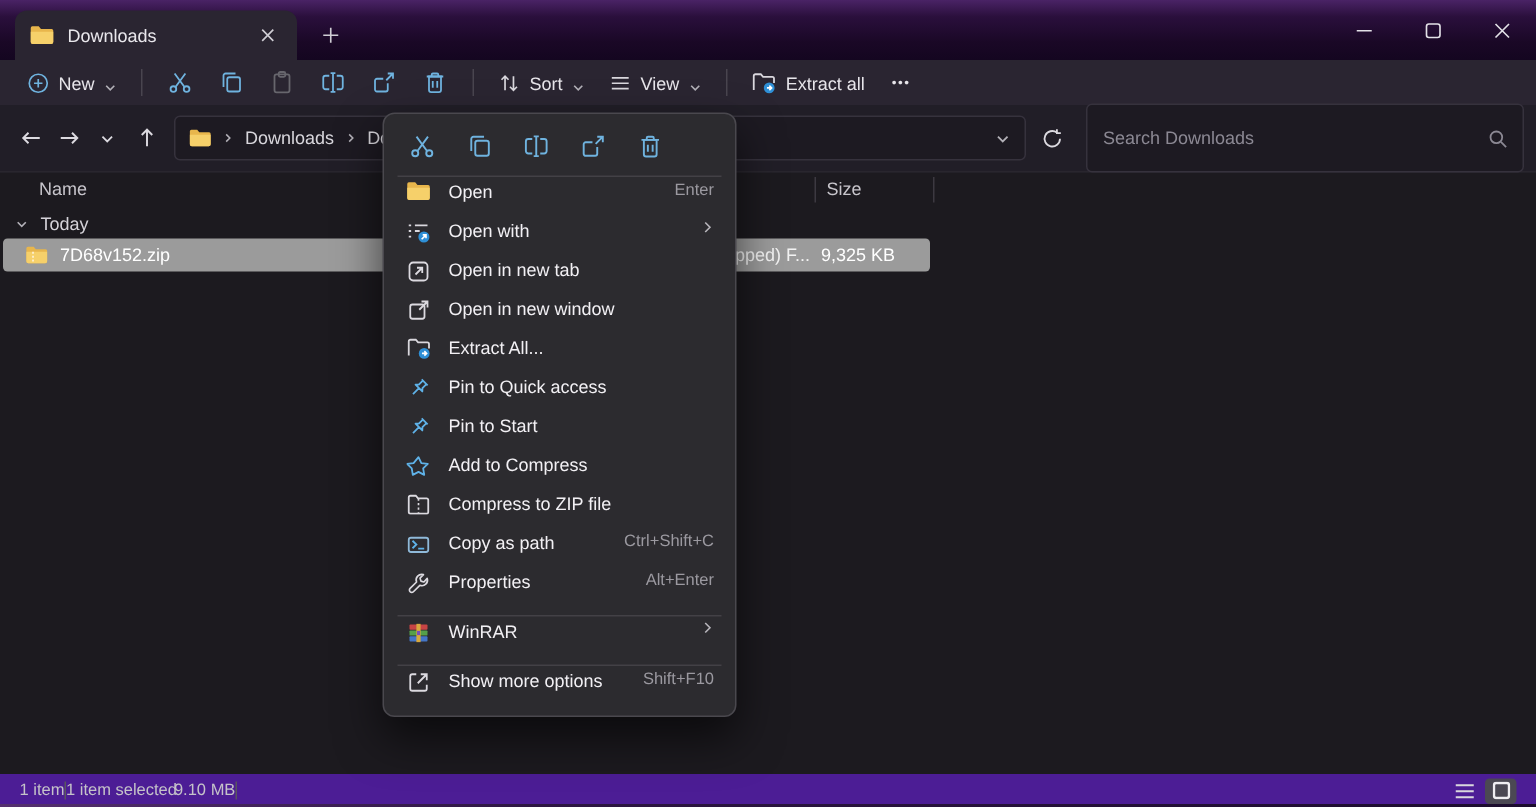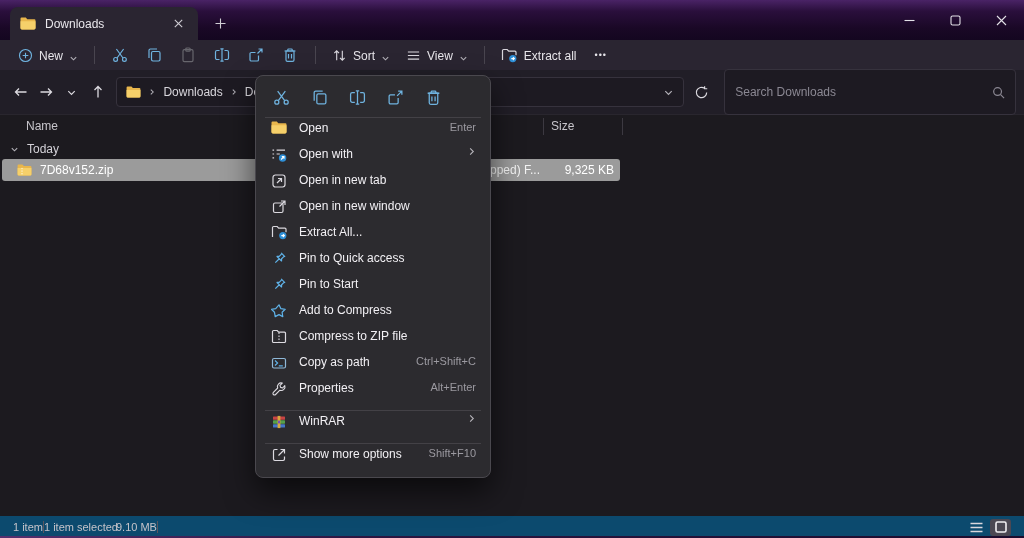--- a/index.html
+++ b/index.html
@@ -51,38 +51,38 @@
   .col-size { position:absolute; left:551px; top:4px;text-align:right; }
   .col-div { position:absolute; top:3px; width:1px; height:17px; background:#3c3941; }
 
   
   .group-row { position:absolute; top:142px; left:10px; display:flex; align-items:center; gap:8px; color:#d4d2d8; font-size:12px; }
   .file-row { position:absolute; top:159px; left:2px; width:618px; height:22px; background:#9b9b9b;
     border-radius:3px; display:flex; align-items:center; color:#ffffff; font-size:12px; }
   .file-row .zipico { margin-left:15px; display:flex; }
   .file-name { margin-left:8px; }
   .file-type { position:absolute; left:488px; color:#f3f3f3; }
-  .file-size { position:absolute; left:528px; width:84px; text-align:right; }
+  .file-size { position:absolute; left:528px; width:84px; text-align:center; }
 
   
   .context-menu { position:absolute; left:255px; top:75px; width:236px; background:#2c2b2f;
     border:1px solid #4a484e; border-radius:8px; box-shadow:0 14px 30px rgba(0,0,0,.6);
     padding:4px; z-index:20; }
   .menu-iconbar { display:flex; align-items:center; height:34px; padding:0 5px; gap:5px; }
   .mi-btn { width:33px; height:28px; display:flex; align-items:center; justify-content:center; color:#6fb3df; border-radius:4px; }
   .menu-sep { height:1px; background:#434146; margin:3px 5px; }
   .menu-item { display:flex; align-items:flex-start; height:26px; padding:0 10px; gap:11px; border-radius:4px; color:#f2f0f4; font-size:12px; }
   .mi-icon { width:18px; display:flex; align-items:center; justify-content:center; flex:none; color:#dcdae0; }
   .mi-icon.blue { color:#5fb2e8; }
   .menu-label { flex:1; white-space:nowrap; }
   .menu-shortcut { color:#9b99a0; font-size:11px; }
   .menu-chevron { color:#b6b4ba; display:flex; }
 
   
-  .statusbar { position:absolute; left:0; right:0; bottom:0; height:22px; background:#0c4a6e;
+  .statusbar { position:absolute; left:0; right:0; bottom:0; height:22px; background:#4c1d95;
     display:flex; align-items:center; padding:0 13px; color:#c5c3c9; font-size:11px; }
   .sb-sep { width:1px; height:12px; background:#59565f; }
   .sb-right { margin-left:auto; display:flex; gap:3px; }
   .view-toggle { width:21px; height:17px; display:flex; align-items:center; justify-content:center; border-radius:3px; color:#d9d7dd; }
   .view-toggle.active { background:#4b4853; }
   .bottom-edge { position:absolute; bottom:0; left:0; right:0; height:2px;
     background:linear-gradient(90deg,#55306f 0%,#2d1642 35%,#1c0c2e 100%); }
 
   svg { display:block; }
 </style>

